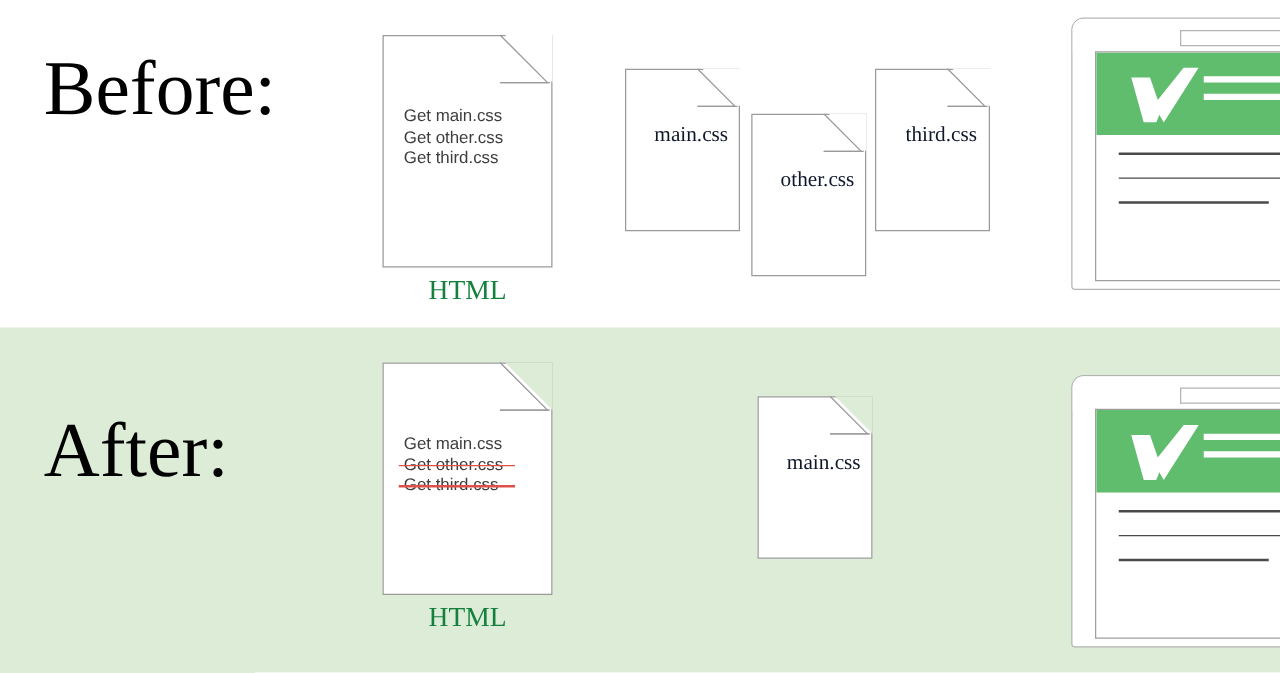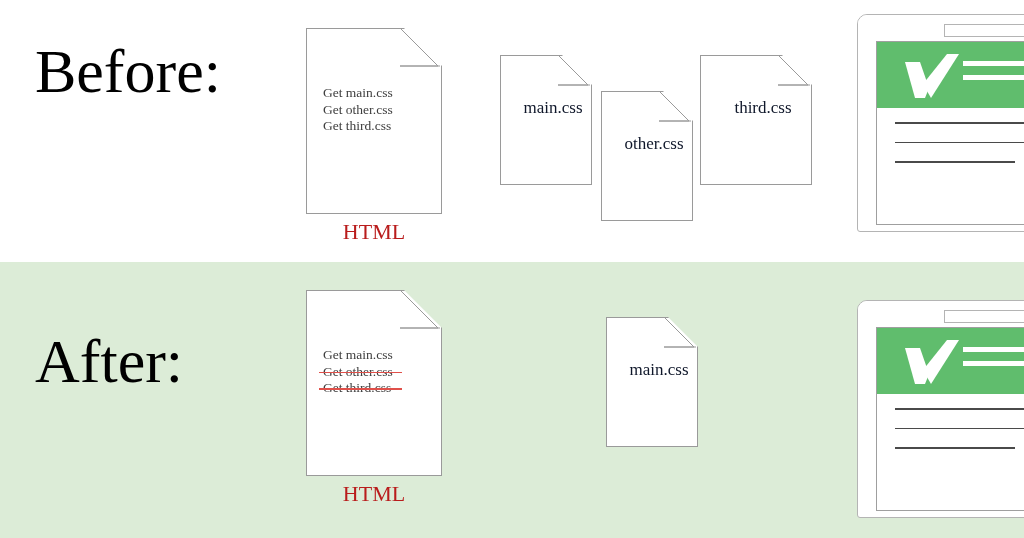--- a/index.html
+++ b/index.html
@@ -68,41 +68,41 @@
     left: 14px; right: 0;
     text-align: center;
     color: #0f172a;
     font-family: "Liberation Serif", "DejaVu Serif", serif;
     white-space: nowrap;
   }
 
   
   .doc-lines {
     position: absolute;
-    font-family: Liberation Serif, serif;
+    font-family: Liberation Sans, sans-serif;
     font-size: 13.5px;
     line-height: 16.5px;
     color: #3d3d3d;
     white-space: nowrap;
   }
   .doc-lines .line { position: relative; display: block; }
   .doc-lines .line.struck::after {
     content: "";
     position: absolute;
     left: -4px;
     right: -9px;
     top: 50%;
     height: 1.6px;
     background: #e0504a;
   }
 
   
   .caption {
     position: absolute;
-    color: #b91c1c;
+    color: #15803d;
     font-family: "Liberation Serif", "DejaVu Serif", serif;
     font-size: 22px;
     line-height: 1;
     white-space: nowrap;
     text-align: center;
   }
 
   
   .browser {
     position: absolute;
@@ -208,21 +208,21 @@
 
   <div class="doc" style="left:601px; top:55px; width:92px; height:130px;margin-top:36px;">
     <div class="fold-mask" style="border-width:0 30px 30px 0; border-right-color:#ffffff;"></div>
     <svg class="fold-line" width="32" height="32" viewBox="0 0 32 32">
       <polyline points="0,0 30,30 0,30" fill="none" stroke="#9a9a9a" stroke-width="1" transform="translate(-1,-1)"></polyline>
       <line x1="-1" y1="29" x2="31" y2="29" stroke="#9a9a9a" stroke-width="1"></line>
     </svg>
     <div class="doc-title" style="top:42px; font-size:17px;">other.css</div>
   </div>
 
-  <div class="doc" style="left:700px; top:55px; width:112px; height:130px;">
+  <div class="doc" style="left:700px; top:55px; width:92px; height:130px;">
     <div class="fold-mask" style="border-width:0 30px 30px 0; border-right-color:#ffffff;"></div>
     <svg class="fold-line" width="32" height="32" viewBox="0 0 32 32">
       <polyline points="0,0 30,30 0,30" fill="none" stroke="#9a9a9a" stroke-width="1" transform="translate(-1,-1)"></polyline>
       <line x1="-1" y1="29" x2="31" y2="29" stroke="#9a9a9a" stroke-width="1"></line>
     </svg>
     <div class="doc-title" style="top:42px; font-size:17px;">third.css</div>
   </div>
 
   <div class="browser" style="left:857px; top:14px; width:190px; height:218px;">
     <div class="browser-chrome">

